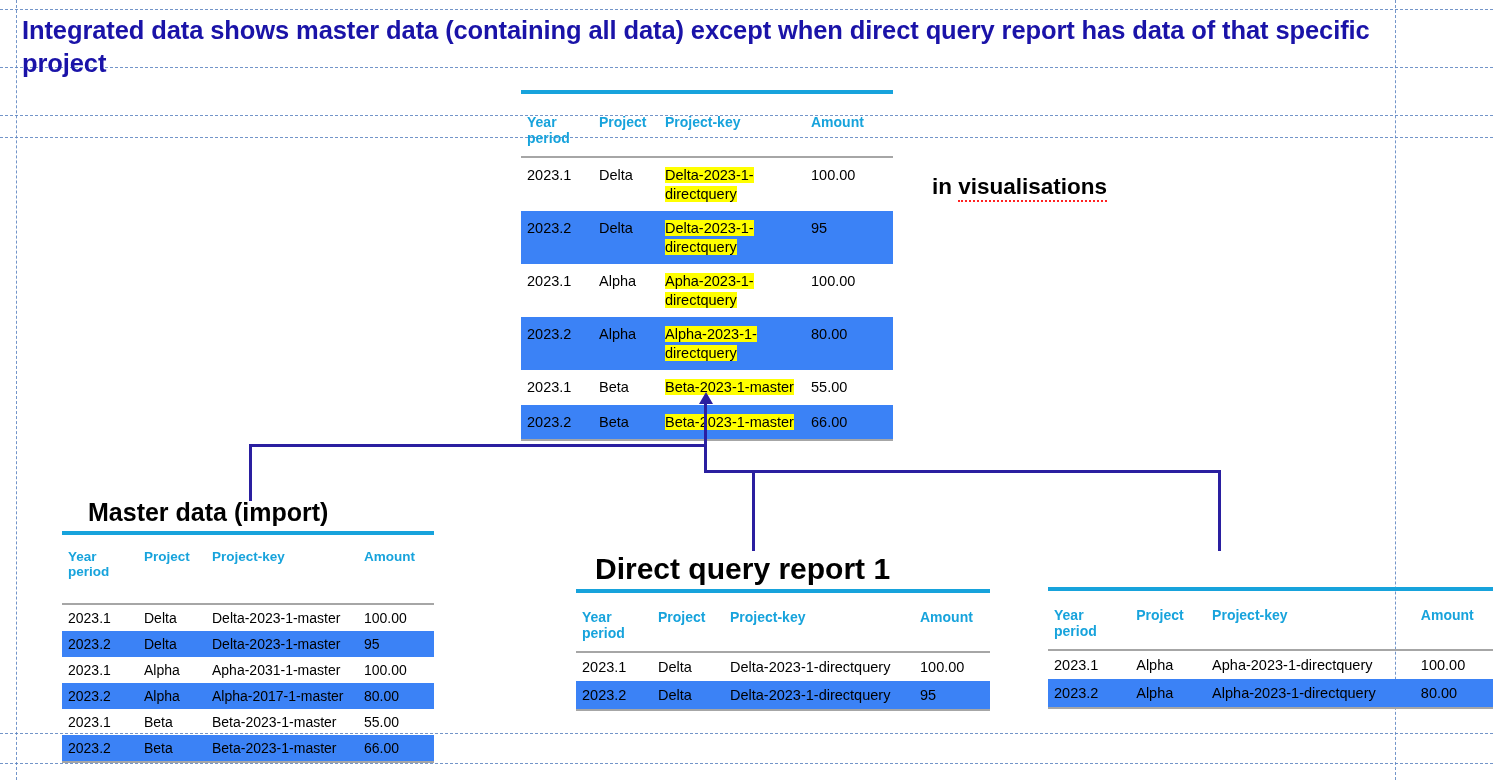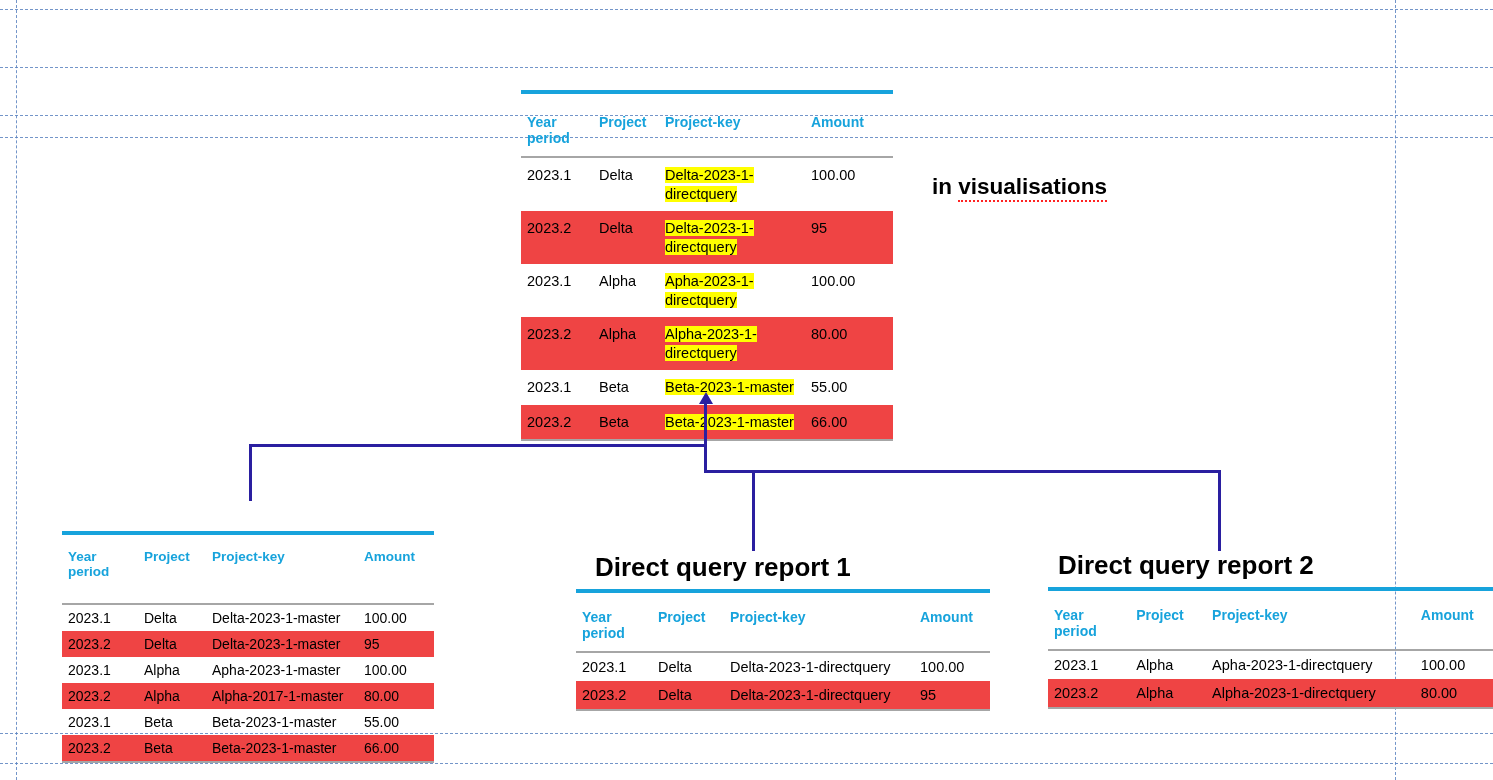--- a/index.html
+++ b/index.html
@@ -45,21 +45,21 @@
     color:#17A3DC;font-weight:bold;text-align:left;
     vertical-align:top;padding:4px 6px 10px 6px;
     background:transparent;
   }
   .tbl thead tr.hdr th{border-bottom:none;}
   .tbl tbody tr:first-child td{border-top:2px solid #A6A6A6;}
   .tbl td{
     color:#000000;text-align:left;vertical-align:top;
     padding:6px 6px 6px 6px;
   }
-  .tbl tbody tr.alt td{background:#ef4444;}
+  .tbl tbody tr.alt td{background:#3b82f6;}
   .tbl tbody tr.lastrow td{border-bottom:2px solid #A6A6A6;}
   .hl{background:#FFFF00;}
 
   
   #tbl-integrated{left:521px;top:90px;width:372px;font-size:14.5px;}
   #tbl-integrated th{font-size:14px;}
   #tbl-integrated td{padding-top:8px;padding-bottom:8px;line-height:1.28;}
 
   
   #tbl-master{left:62px;top:531px;width:372px;font-size:14px;}
@@ -93,20 +93,21 @@
 
   <div class="guide-h" style="top:9px"></div>
   <div class="guide-h" style="top:67px"></div>
   <div class="guide-h" style="top:115px"></div>
   <div class="guide-h" style="top:137px"></div>
   <div class="guide-h" style="top:733px"></div>
   <div class="guide-h" style="top:763px"></div>
   <div class="guide-v" style="left:16px"></div>
   <div class="guide-v" style="left:1395px"></div>
 
+  <div class="slide-title">Integrated data shows master data (containing all data) except when direct query report has data of that specific project</div>
 
   <div class="callout">
     <div><span>in </span><span class="spell">visualisations</span></div>
   </div>
 
   <table class="tbl" id="tbl-integrated">
     <colgroup>
         <col style="width:72px">
         <col style="width:66px">
         <col style="width:146px">
@@ -172,20 +173,21 @@
   <div class="conn conn-v" style="left:249px;top:444px;height:57px;"></div>
 
   <div class="conn conn-v" style="left:704px;top:444px;height:28px;"></div>
 
   <div class="conn conn-h" style="left:704px;top:470px;width:517px;"></div>
 
   <div class="conn conn-v" style="left:752px;top:470px;height:81px;"></div>
 
   <div class="conn conn-v" style="left:1218px;top:470px;height:81px;"></div>
 
+  <div class="block-title" id="t-master" style="left:88px;top:498px;font-size:25px;">Master data (import)</div>
   <table class="tbl" id="tbl-master">
     <colgroup>
         <col style="width:76px">
         <col style="width:68px">
         <col style="width:152px">
         <col style="width:76px">
       </colgroup>
     <thead>
       <tr class="topbar">
           <td colspan="4"></td>
@@ -209,21 +211,21 @@
       </tr>
       <tr class="alt">
         <td>2023.2</td>
         <td>Delta</td>
         <td>Delta-2023-1-master</td>
         <td>95</td>
       </tr>
       <tr>
         <td>2023.1</td>
         <td>Alpha</td>
-        <td>Apha-2023-1-master</td>
+        <td>Apha-2031-1-master</td>
         <td>100.00</td>
       </tr>
       <tr class="alt">
         <td>2023.2</td>
         <td>Alpha</td>
         <td>Alpha-2017-1-master</td>
         <td>80.00</td>
       </tr>
       <tr>
         <td>2023.1</td>
@@ -233,21 +235,21 @@
       </tr>
       <tr class="alt lastrow">
         <td>2023.2</td>
         <td>Beta</td>
         <td>Beta-2023-1-master</td>
         <td>66.00</td>
       </tr>
     </tbody>
   </table>
 
-  <div class="block-title" style="left:595px;top:552px;font-size:26px;">Direct query report 1</div>
+  <div class="block-title" style="left:595px;top:552px;font-size:30px;">Direct query report 1</div>
   <table class="tbl" id="tbl-dq1">
     <colgroup>
         <col style="width:76px">
         <col style="width:72px">
         <col style="width:190px">
         <col style="width:76px">
       </colgroup>
     <thead>
       <tr class="topbar">
           <td colspan="4"></td>
@@ -268,21 +270,20 @@
       </tr>
       <tr class="alt lastrow">
         <td>2023.2</td>
         <td>Delta</td>
         <td>Delta-2023-1-directquery</td>
         <td>95</td>
       </tr>
     </tbody>
   </table>
 
-  <div class="block-title" style="left:1058px;top:550px;font-size:26px;">Direct query report 2</div>
   <table class="tbl" id="tbl-dq2">
     <colgroup>
         <col style="width:78px">
         <col style="width:72px">
         <col style="width:198px">
         <col style="width:76px">
       </colgroup>
     <thead>
       <tr class="topbar">
           <td colspan="4"></td>

